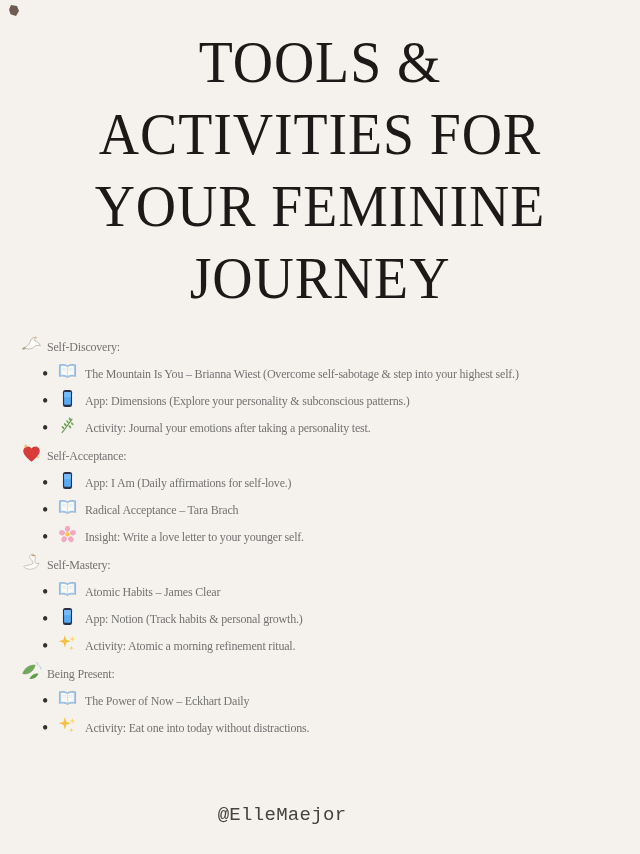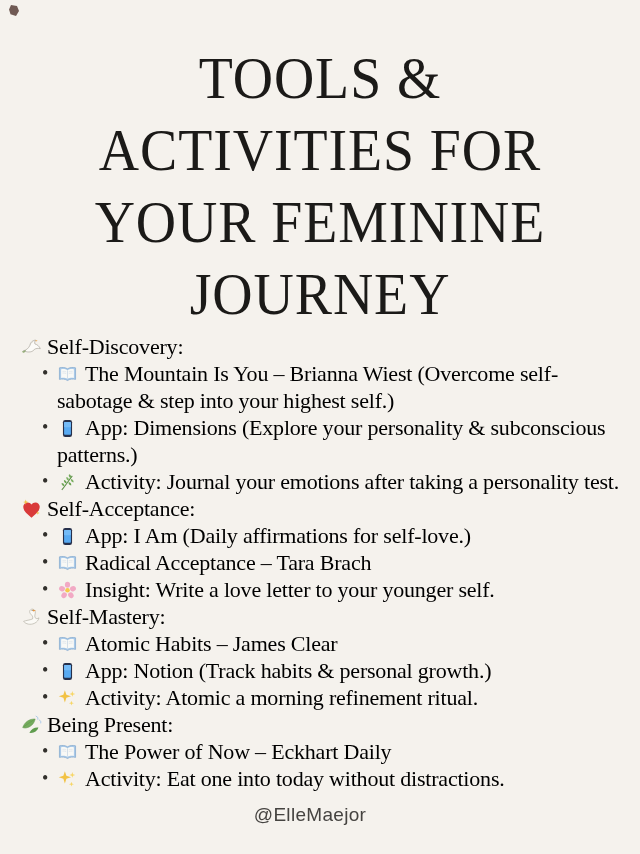--- a/index.html
+++ b/index.html
@@ -10,47 +10,47 @@
     overflow:hidden;
     font-family:"Liberation Serif", serif;
   }
   .corner-mark {
     position:absolute; left:9px; top:5px;
     width:10px; height:11px;
     background:#4f332d; opacity:.8;
     clip-path:polygon(20% 0, 80% 10%, 100% 55%, 70% 100%, 15% 85%, 0 40%);
   }
   .title {
-    margin:16px; padding-top:26px;
+    margin:0; padding-top:26px;
     text-align:center;
     font-weight:400;
     color:#1b1a18;
     font-size:60px; line-height:72px;
     letter-spacing:1px;
   }
   .tl { display:block; transform:scaleX(0.93); }
   .content {
     position:absolute; left:0; top:333px; width:640px;
-    color:#000000;
-    font-size:22px; line-height:27px; letter-spacing:-0.2px;
+    color:#737373;
+    font-size:12px; line-height:27px; letter-spacing:-0.2px;
   }
   .heading { margin-left:20px; }
   .item { position:relative; margin-left:57px; padding-right:10px; }
   .item::before {
     content:"\2022";
     position:absolute; left:-15px; top:0;
     font-size:18px; color:#32302c;
   }
   .ic { width:21px; height:21px; vertical-align:-4px; margin-right:7px; display:inline-block; }
   .ich { width:23px; height:23px; vertical-align:-5px; margin-right:4px; }
   .footer {
     position:absolute; left:0; top:804px; width:564px;
     text-align:center;
-    font-family:Liberation Sans, sans-serif;
-    font-size:19px; color:#454340; letter-spacing:0.3px;margin-left:28px;
+    font-family:Liberation Mono, monospace;
+    font-size:19px; color:#454340; letter-spacing:0.3px;
   }
   .defs { position:absolute; width:0; height:0; overflow:hidden; }
 </style>
 </head>
 <body>
 
 <svg class="defs" xmlns="http://www.w3.org/2000/svg" aria-hidden="true">
   <symbol id="i-dove" viewBox="0 0 24 24">
     <path d="M3.5 15.5 C7 14.6 9 12.6 10.3 9.8 C10.8 6.6 13.2 4.4 16.2 4.2 C15.3 5.6 15.1 7 15.6 8.3 C18.2 9 20.2 10.8 21.2 13.2 C18.6 12.7 16.8 12.9 15.2 13.8 C13.4 16.5 9.5 17.8 3.5 15.5 Z" fill="#fcfbf8" stroke="#a8a49b" stroke-width="0.7"></path>
     <path d="M10.3 9.8 C11.6 7.2 13.6 5.2 16.2 4.2" fill="none" stroke="#c9c5bb" stroke-width="0.5"></path>

